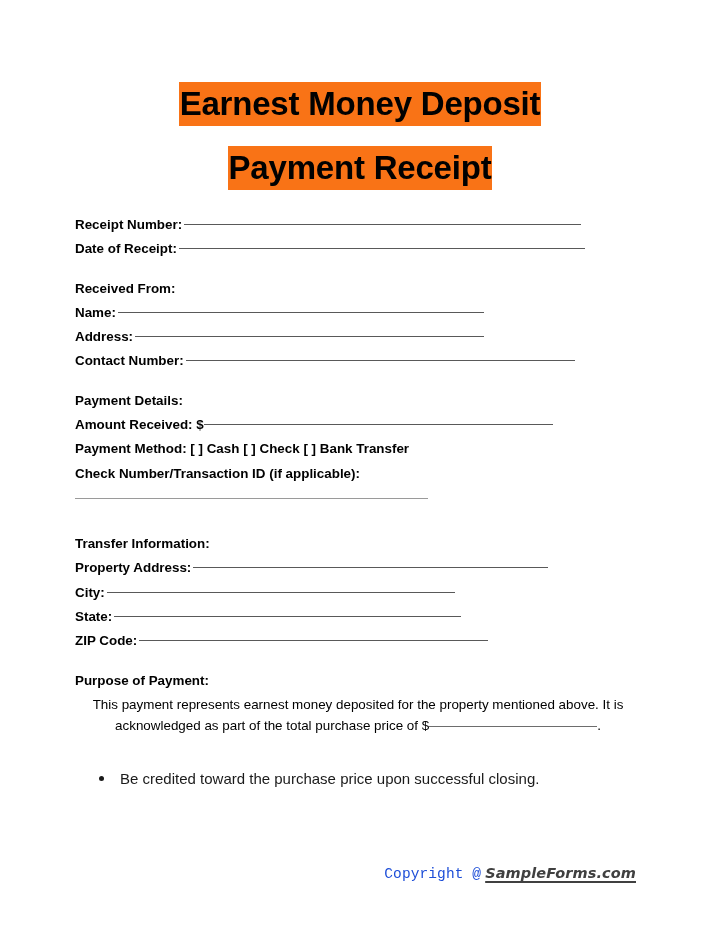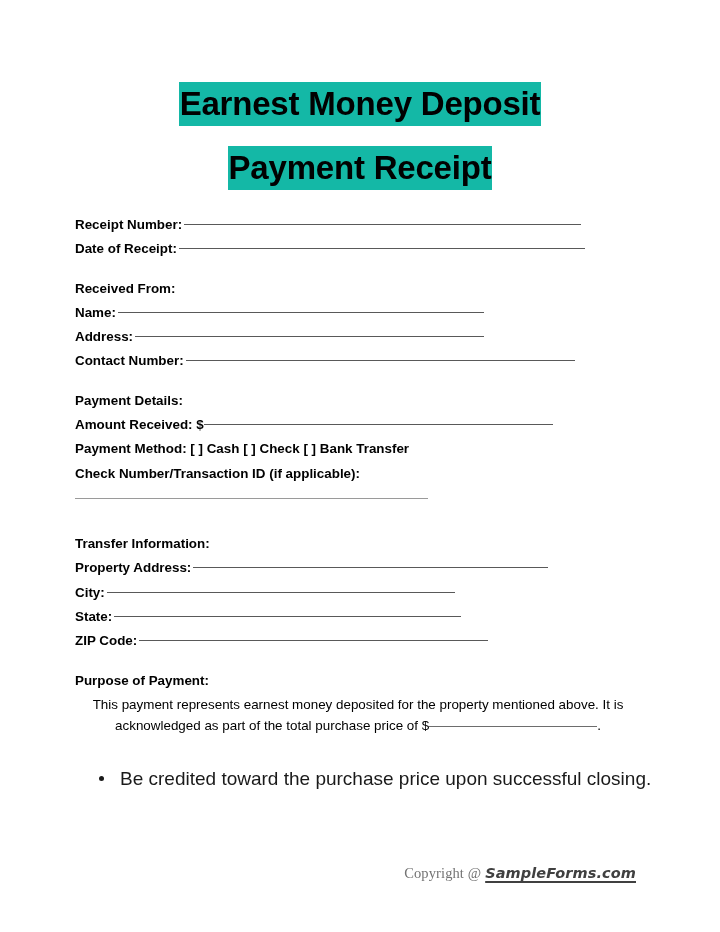--- a/index.html
+++ b/index.html
@@ -35,21 +35,21 @@
     right: 0;
     top: 72px;
     text-align: center;
     font-size: 33px;
     font-weight: bold;
     line-height: 64px;
     letter-spacing: -0.2px;
     color: #010101;
   }
   .doc-title .hl {
-    background-color: #14b8a6;
+    background-color: #f97316;
     padding: 3px 1px 4px 1px;
     box-decoration-break: clone;
     -webkit-box-decoration-break: clone;
   }
 
   
   .body-block {
     position: absolute;
     left: 75px;
     top: 213px;
@@ -108,21 +108,21 @@
 
   
   .bullets {
     margin: 0;
     padding: 0;
     list-style: none;
   }
   .bullets li {
     position: relative;
     padding-left: 45px;
-    font-size: 19px;
+    font-size: 15px;
     font-weight: normal;
     line-height: 24px;
     color: #1a1a1a;
   }
   .bullets li .dot {
     position: absolute;
     left: 24px;
     top: 9px;
     width: 5px;
     height: 5px;
@@ -136,22 +136,22 @@
     left: 0;
     right: 0;
     top: 862px;
     text-align: right;
     padding-right: 84px;
     font-size: 14.5px;
     line-height: 22px;
     white-space: nowrap;
   }
   .footer .cr {
-    color: #737373;
-    font-family: Liberation Serif, serif;
+    color: #1d4ed8;
+    font-family: Liberation Mono, monospace;
     font-weight: normal;
     letter-spacing: 0.1px;
   }
   .footer .brand {
     color: #404040;
     font-family: "DejaVu Sans", sans-serif;
     font-weight: bold;
     text-decoration: underline;
     text-decoration-thickness: 2px;
     text-underline-offset: 2.5px;

